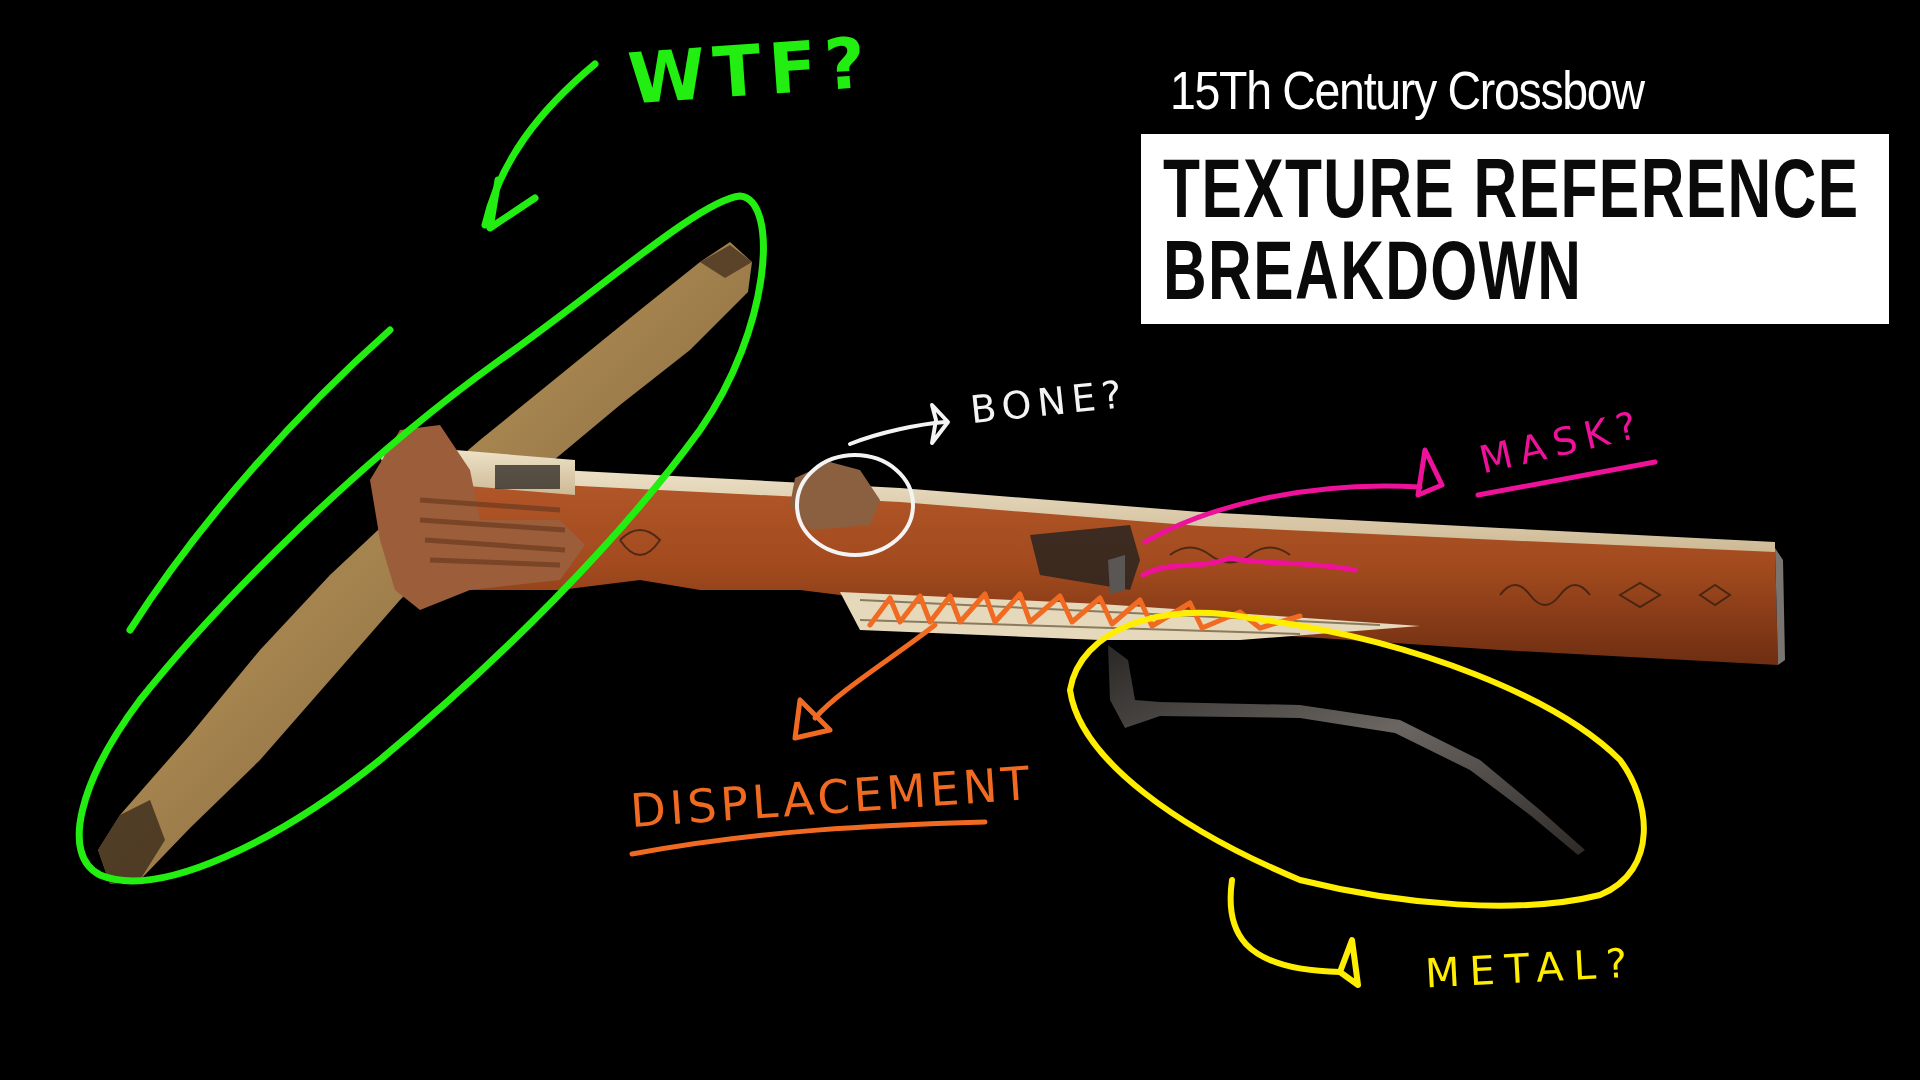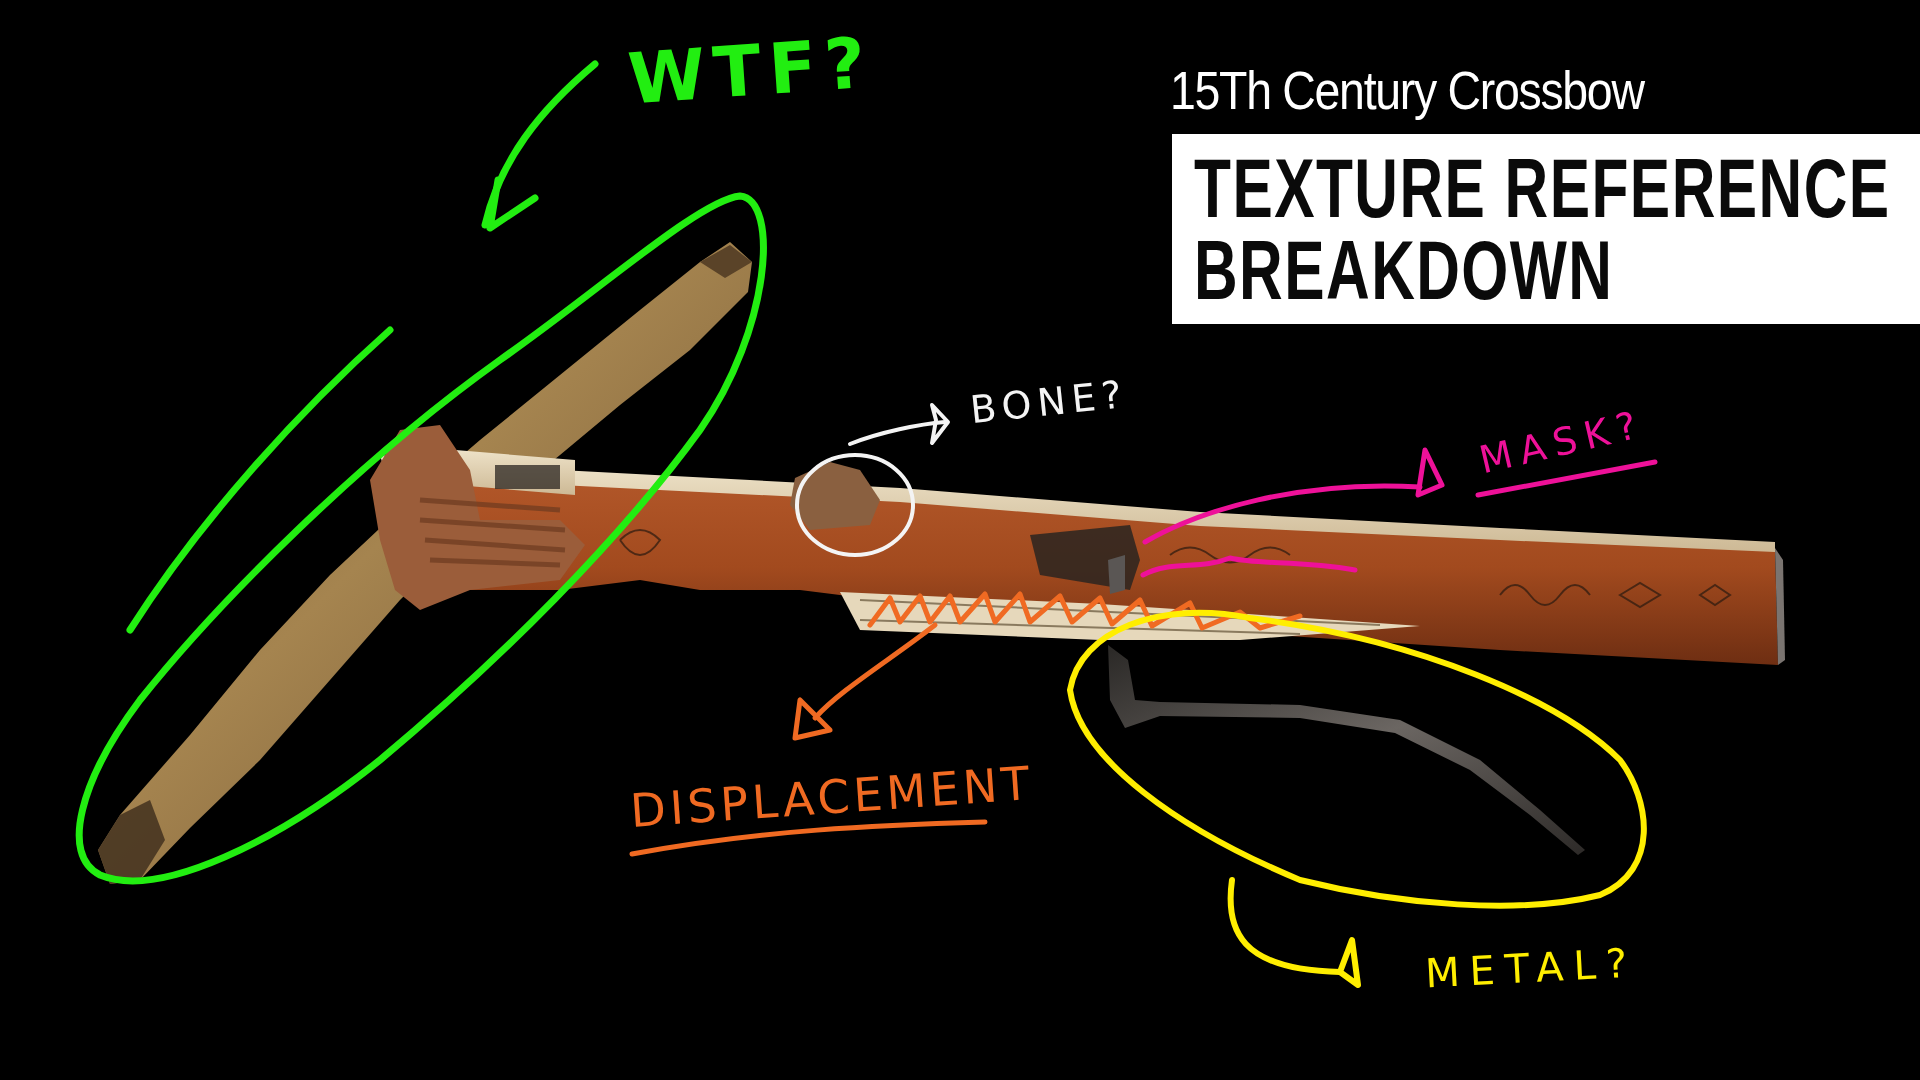--- a/index.html
+++ b/index.html
@@ -1,19 +1,19 @@
 <!DOCTYPE html>
 <html><head>
   <meta charset="utf-8">
   <style>
     html, body { margin: 0; padding: 0; background: #000; }
     body { width: 1920px; height: 1080px; position: relative; overflow: hidden; font-family: "Liberation Sans", sans-serif; }
     .scene { position: absolute; left: 0; top: 0; width: 1920px; height: 1080px; }
     .subtitle { position: absolute; left: 1170px; top: 60px; color: #fff; font-family: "Liberation Sans", sans-serif; font-size: 54px; letter-spacing: -1.5px; transform: scaleX(0.86); transform-origin: left top; white-space: nowrap; line-height: 60px; }
-    .title-box { position: absolute; left: 1172px; top: 134px; width: 748px; height: 190px; background: #fff; }
+    .title-box { position: absolute; left: 1141px; top: 134px; width: 748px; height: 190px; background: #fff; }
     .title-line { position: absolute; left: 22px; color: #0a0a0a; font-family: "Liberation Sans", sans-serif; font-weight: bold; font-size: 84px; line-height: 84px; letter-spacing: 2px; transform: scaleX(0.72); transform-origin: left top; white-space: nowrap; }
     .title-line.l1 { top: 12px; }
     .title-line.l2 { top: 94px; }
     .hand { position: absolute; font-family: "DejaVu Sans", sans-serif; white-space: nowrap; font-weight: bold; }
     .hand.wtf { left: 628px; top: 30px; color: #22ee11; font-size: 70px; letter-spacing: 8px; transform: rotate(-4deg); }
     .hand.bone { left: 970px; top: 380px; color: #f4f4f4; font-size: 38px; letter-spacing: 6px; font-weight: normal; transform: rotate(-6deg); }
     .hand.mask { left: 1478px; top: 420px; color: #ee1199; font-size: 38px; letter-spacing: 8px; font-weight: normal; transform: rotate(-13deg); }
     .hand.disp { left: 630px; top: 770px; color: #f06a22; font-size: 46px; letter-spacing: 4px; font-weight: normal; transform: rotate(-4deg); }
     .hand.metal { left: 1425px; top: 945px; color: #ffee00; font-size: 40px; letter-spacing: 10px; font-weight: normal; transform: rotate(-3deg); }
   </style>

